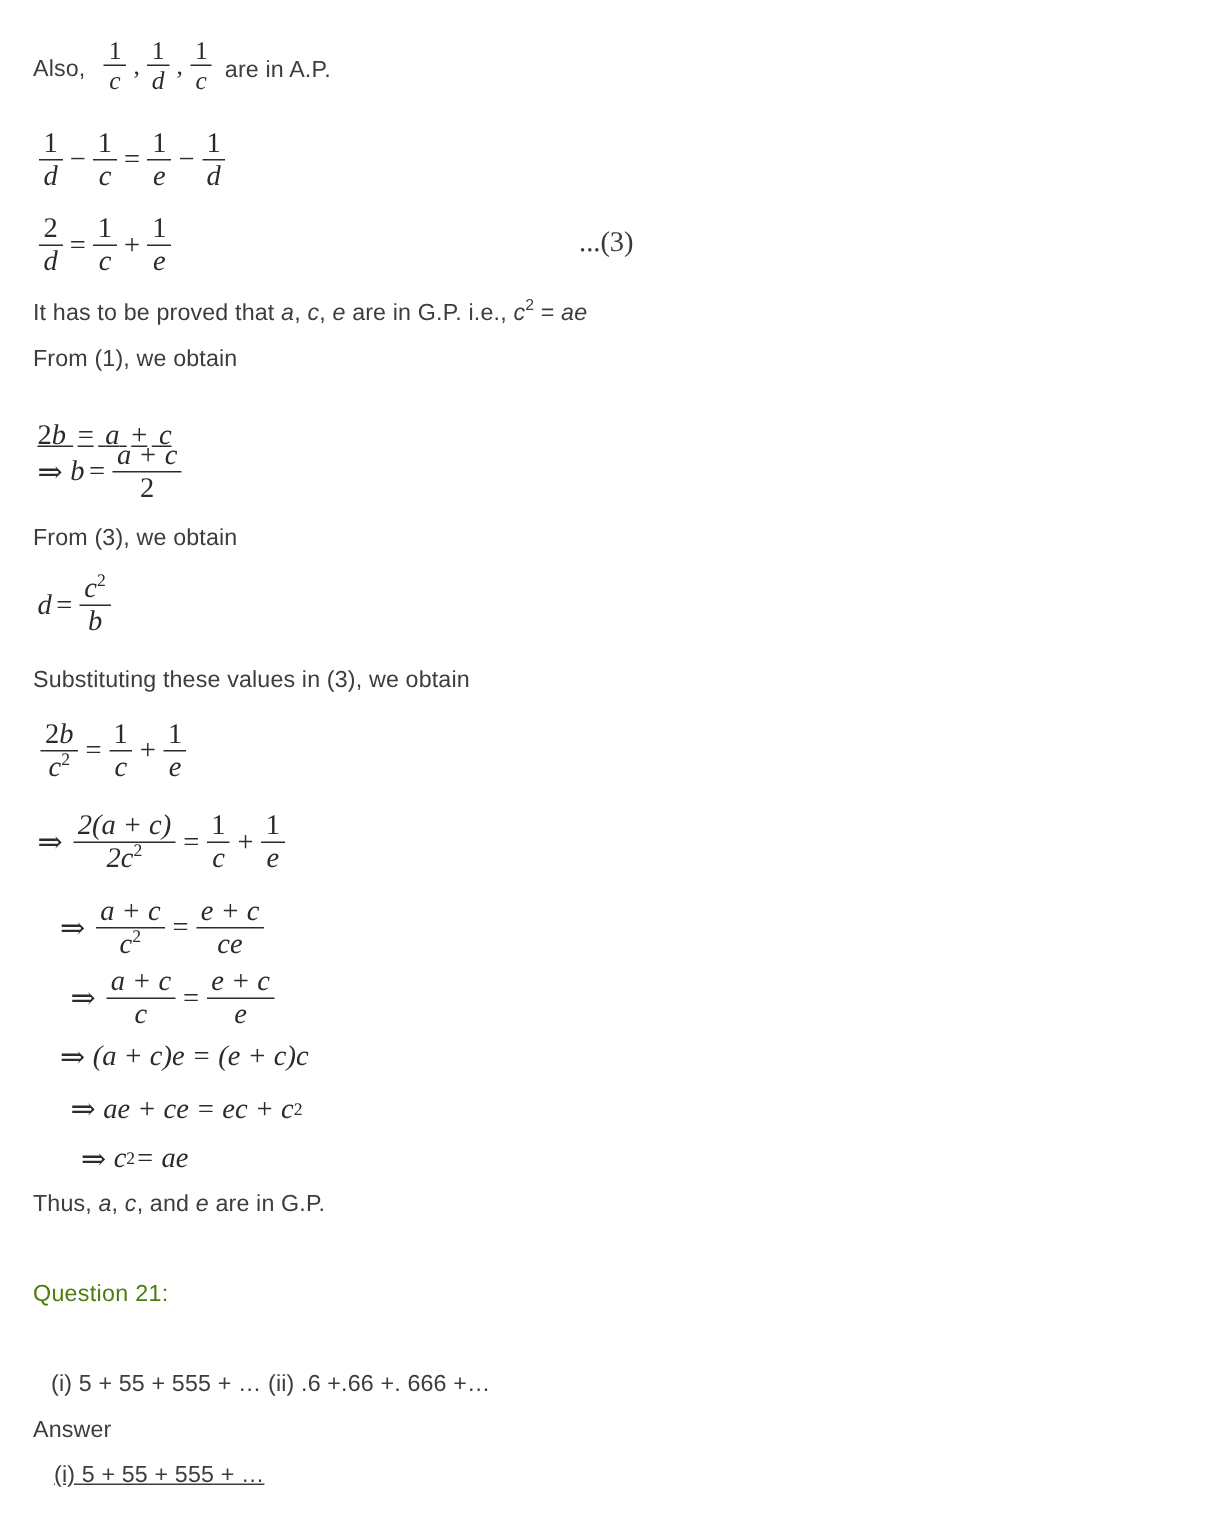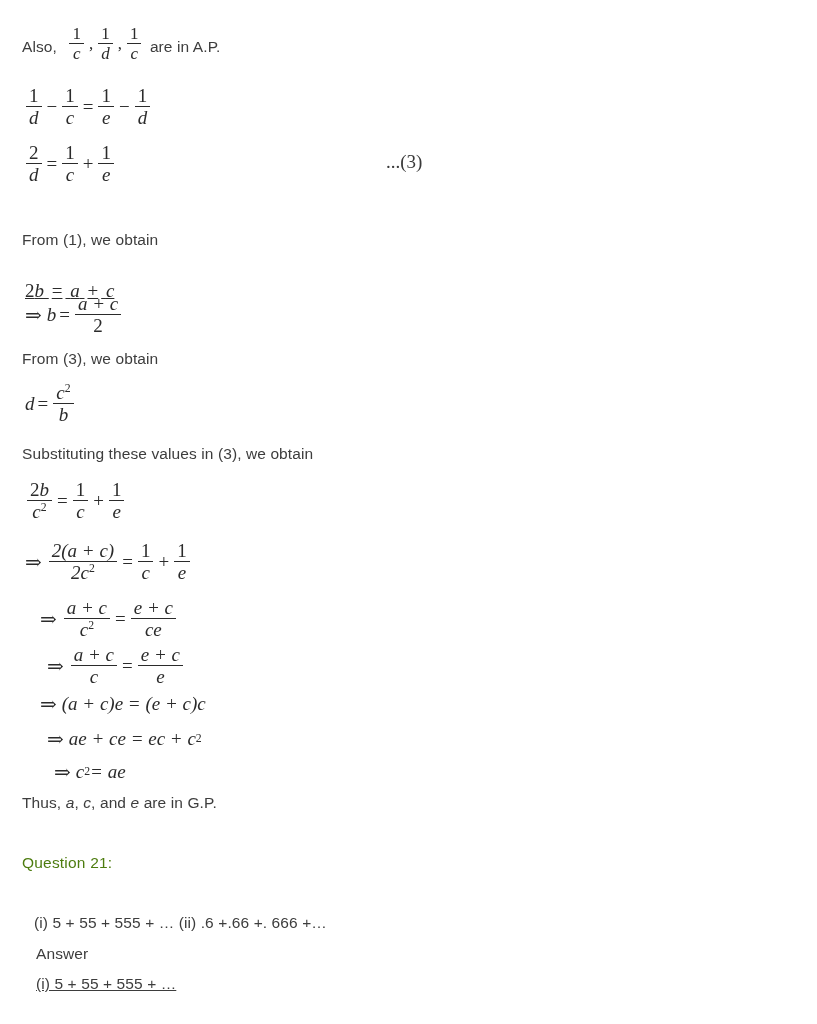--- a/index.html
+++ b/index.html
@@ -147,20 +147,23 @@
         <span class="b">c</span>
       </span>
     <span class="op">+</span>
     <span class="frac">
         <span class="t num">1</span>
         <span class="b">e</span>
       </span>
   </div>
   <div class="ln tagref" style="left:386px; top:151px;">...(3)</div>
 
+  <div class="ln prose" style="left:22px; top:200px;">
+    <span>It has to be proved that </span><i>a</i><span>, </span><i>c</i><span>, </span><i>e</i><span> are in G.P. i.e., </span><i>c</i><span class="sup">2</span><span> = </span><i>ae</i>
+  </div>
 
   <div class="ln prose" style="left:22px; top:231px;">From (1), we obtain</div>
 
   <div class="ln math" style="left:25px; top:280px;text-decoration:underline;">
     <span><span class="num">2</span><span class="mvar">b</span> <span class="op">=</span> <span class="mvar">a</span> <span class="op">+</span> <span class="mvar">c</span></span>
   </div>
 
   <div class="ln math" style="left:25px; top:294px;">
     <span class="arrow">⇒</span>
     <span class="mvar">b</span>
@@ -265,17 +268,17 @@
 
   <div class="ln prose" style="left:22px; top:794px;">
     <span>Thus, </span><i>a</i><span>, </span><i>c</i><span>, and </span><i>e</i><span> are in G.P.</span>
   </div>
 
   <div class="ln qhead" style="left:22px; top:854px;">Question 21:</div>
 
 
   <div class="ln prose" style="left:22px; top:914px;margin-left:12px;">(i) 5 + 55 + 555 + … (ii) .6 +.66 +. 666 +…</div>
 
-  <div class="ln prose" style="left:36px; top:945px;">Answer</div>
+  <div class="ln prose" style="left:22px; top:945px;">Answer</div>
 
   <div class="ln prose" style="left:36px; top:975px;text-decoration:underline;">(i) 5 + 55 + 555 + …</div>
 
 </div>
 
 </body></html>

